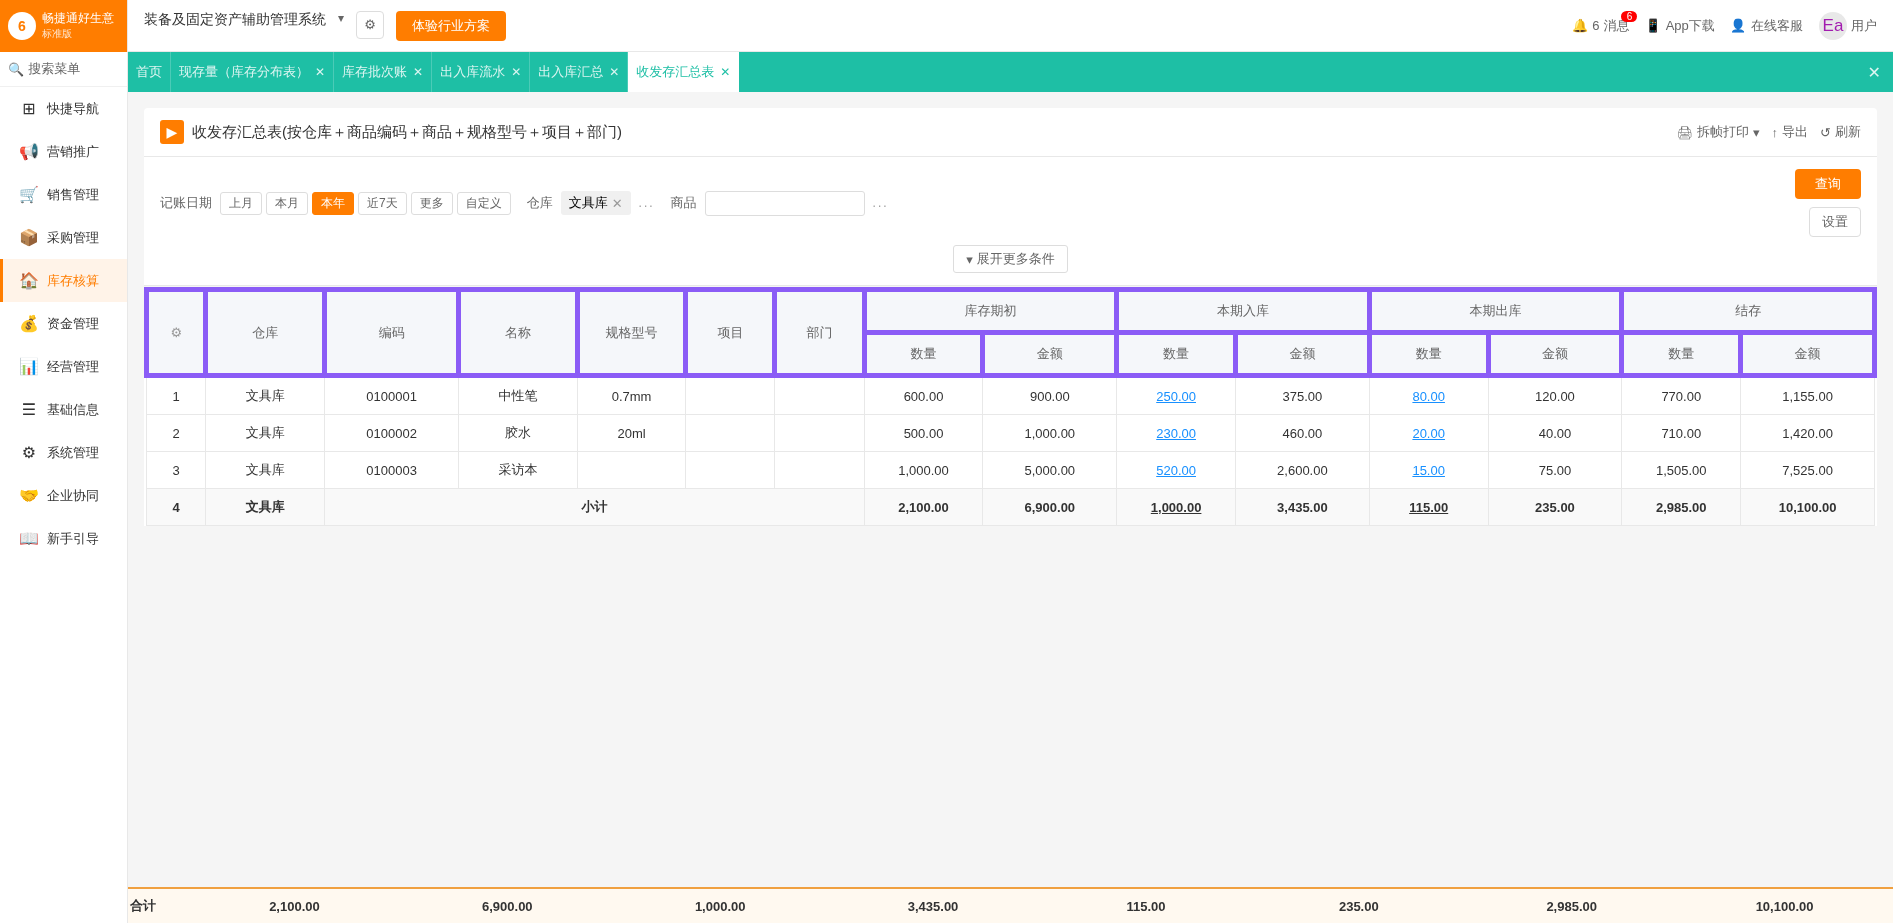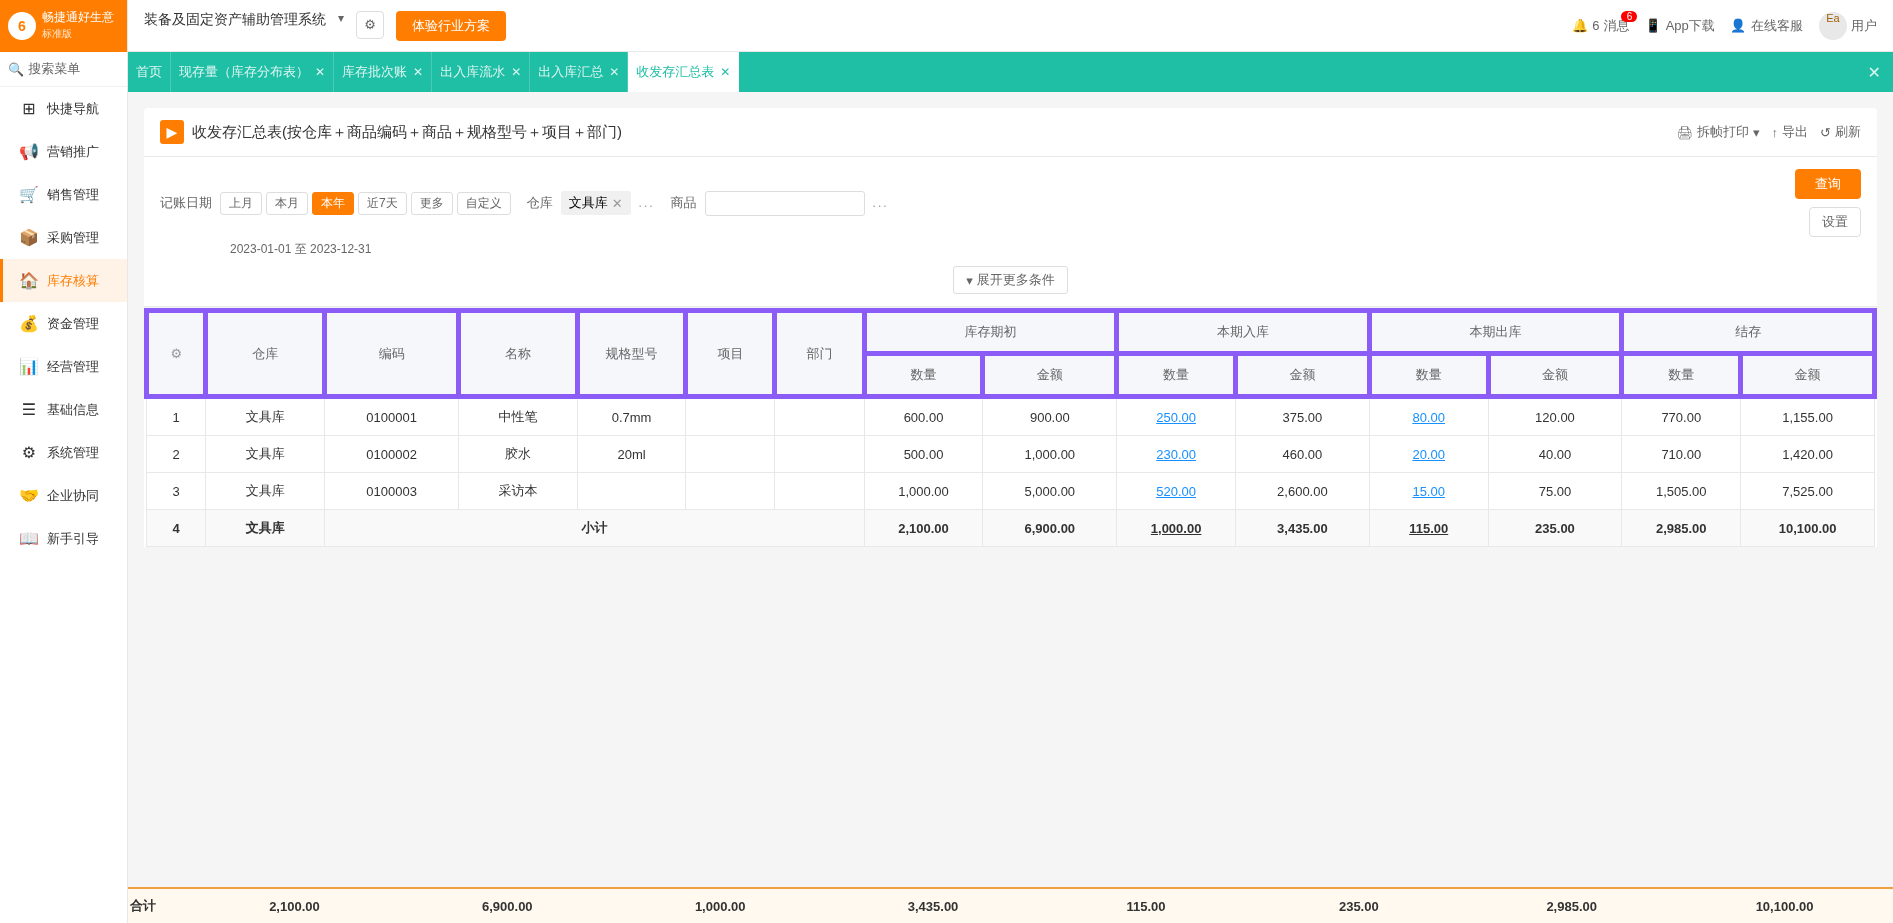--- a/index.html
+++ b/index.html
@@ -2,42 +2,42 @@
 <html><head>
   <meta charset="utf-8">
   <style>
     * { box-sizing: border-box; margin: 0; padding: 0; }
     body { font-family: "Microsoft YaHei", "PingFang SC", sans-serif; font-size: 13px; background: #f5f5f5; display: flex; height: 923px; overflow: hidden; }
 
     
     .sidebar { width: 128px; background: #fff; border-right: 1px solid #e8e8e8; display: flex; flex-direction: column; flex-shrink: 0; }
     .sidebar-logo { background: #ff7d00; color: #fff; padding: 10px 8px; display: flex; align-items: center; gap: 6px; height: 52px; }
     .sidebar-logo-icon { width: 28px; height: 28px; background: #fff; border-radius: 50%; display: flex; align-items: center; justify-content: center; color: #ff7d00; font-weight: bold; font-size: 14px; flex-shrink: 0; }
-    .sidebar-logo-text { font-size: 12px; color: #fff; line-height: 1.3; font-family: Liberation Mono, monospace; }
+    .sidebar-logo-text { font-size: 12px; color: #fff; line-height: 1.3; }
     .sidebar-search { padding: 8px; border-bottom: 1px solid #f0f0f0; display: flex; align-items: center; gap: 4px; color: #666; cursor: pointer; }
     .sidebar-nav { flex: 1; overflow-y: auto; }
     .nav-item { display: flex; align-items: center; gap: 8px; padding: 12px 16px; cursor: pointer; color: #333; font-size: 13px; border-left: 3px solid transparent; }
     .nav-item.active { background: #fff3e8; color: #ff7d00; border-left: 3px solid #ff7d00; font-weight: 500; }
     .nav-item-icon { font-size: 16px; width: 20px; text-align: center; }
 
     
     .main { flex: 1; display: flex; flex-direction: column; overflow: hidden; }
 
     
     .topbar { height: 52px; background: #fff; border-bottom: 1px solid #e8e8e8; display: flex; align-items: center; justify-content: space-between; padding: 0 16px; flex-shrink: 0; }
     .topbar-left { display: flex; align-items: flex-start; gap: 12px; }
     .topbar-system-name { font-size: 14px; color: #333; }
     .topbar-dropdown { color: #666; cursor: pointer; font-size: 12px; }
     .topbar-settings { width: 28px; height: 28px; border: 1px solid #ddd; border-radius: 4px; display: flex; align-items: center; justify-content: center; cursor: pointer; color: #666; }
     .topbar-trial-btn { background: #ff7d00; color: #fff; border: none; border-radius: 4px; padding: 6px 16px; cursor: pointer; font-size: 13px; }
     .topbar-right { display: flex; align-items: center; gap: 16px; color: #666; font-size: 13px; }
     .topbar-badge { position: relative; cursor: pointer; }
     .topbar-badge-count { position: absolute; top: -6px; right: -8px; background: #f00; color: #fff; border-radius: 10px; font-size: 10px; padding: 0 4px; min-width: 16px; text-align: center; }
     .topbar-right-item { display: flex; align-items: center; gap: 4px; cursor: pointer; }
-    .user-avatar { width: 28px; height: 28px; background: #e8e8e8; border-radius: 50%; display: flex; justify-content: center; font-size: 11px; color: #a16207; overflow: hidden; }
+    .user-avatar { width: 28px; height: 28px; background: #e8e8e8; border-radius: 50%; display: flex; align-items: center; justify-content: center; font-size: 17px; color: #a21caf; overflow: hidden; }
 
     
     .tabbar { height: 40px; background: #1ebfa5; display: flex; align-items: center; padding: 0 0; flex-shrink: 0; }
     .tab { display: flex; align-items: center; gap: 6px; padding: 0 8px; height: 40px; color: rgba(255,255,255,0.85); cursor: pointer; font-size: 13px; border-right: 1px solid rgba(255,255,255,0.2); white-space: nowrap; }
     .tab.active { background: #fff; color: #1ebfa5; font-weight: 500; }
     .tab-close-btn { background: none; border: none; cursor: pointer; font-size: 12px; padding: 0; line-height: 1; color: inherit; }
     .tabbar-close-all { margin-left: auto; padding: 0 12px; color: rgba(255,255,255,0.85); cursor: pointer; font-size: 16px; }
 
     
     .page-content { flex: 1; overflow-y: auto; background: #f5f5f5; padding: 16px; }
@@ -264,23 +264,20 @@
         </div>
         <div class="filter-item">
           <span class="filter-label">商品</span>
           <input type="text" style="border: 1px solid rgb(221, 221, 221); border-radius: 3px; padding: 4px 8px; width: 160px; font-size: 13px;">
           <span class="filter-ellipsis">...</span>
         </div>
         <div style="margin-left:auto;display:flex;flex-direction:column;align-items:flex-end;gap:4px;">
           <button class="search-btn">查询</button>
           <button class="set-btn">设置</button>
         </div>
-      </div>
-      <div style="margin-top:4px;padding-left:70px;">
-        <span class="date-range">2023-01-01 至 2023-12-31</span>
       </div>
       <div style="text-align:center;margin-top:8px;">
         <button class="expand-more-btn">
           <span>▾</span>
           <span>展开更多条件</span>
         </button>
       </div>
     </div>
 
     <div class="table-container">

